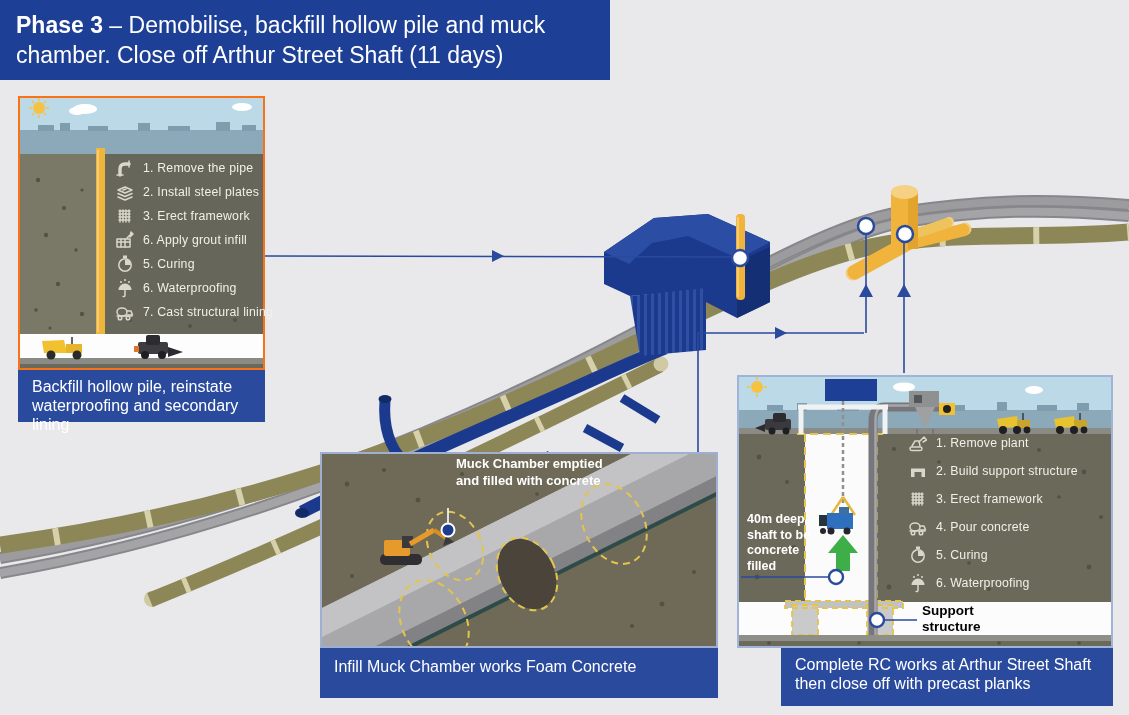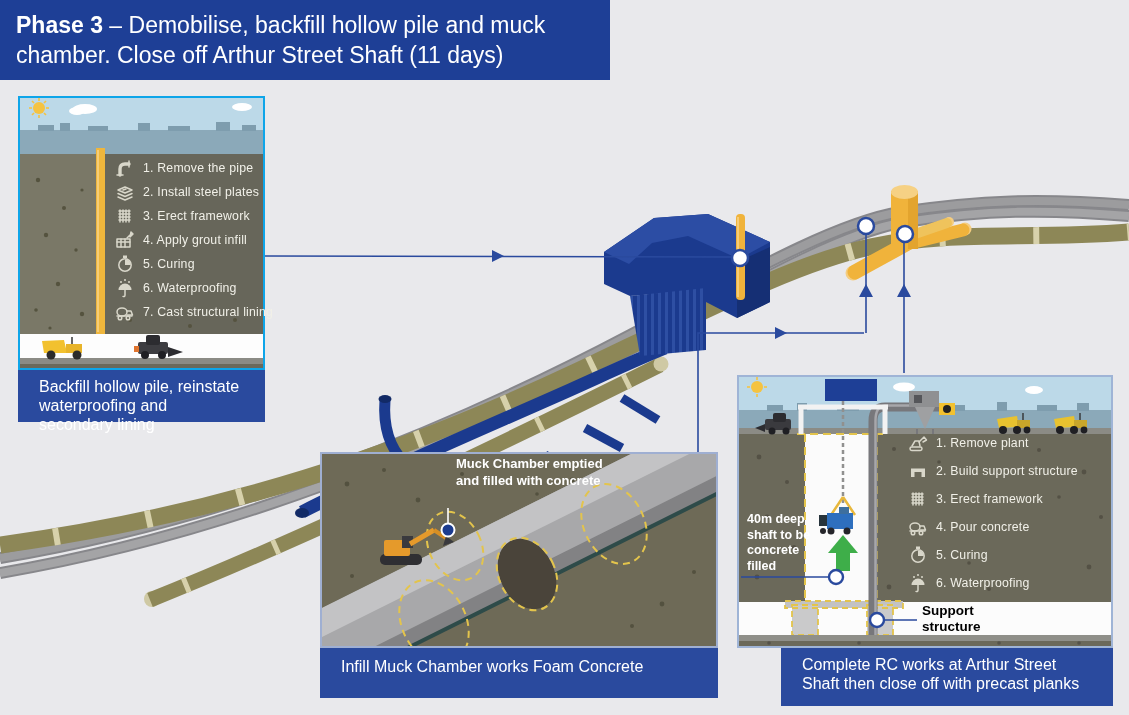--- a/index.html
+++ b/index.html
@@ -8,23 +8,23 @@
   
   .header{position:absolute;left:0;top:0;width:610px;height:80px;background:#1E3F96;
           color:#fff;box-sizing:border-box;padding:10px 16px;font-size:23px;line-height:30px;}
   .header b{font-weight:700;}
   
   .scene{position:absolute;left:0;top:0;z-index:1;}
   
   .panel{position:absolute;z-index:2;}
   .panel-img{position:relative;background:#6E6A57;}
   .panel-caption{background:#2A4A9E;color:#fff;font-size:16px;line-height:19px;
-                 box-sizing:border-box;padding:7px 21px;}
+                 box-sizing:border-box;padding:7px 14px;}
   #panel-backfill{left:18px;top:96px;width:247px;}
-  #panel-backfill .panel-img{width:247px;height:274px;border:2px solid #0ea5e9;box-sizing:border-box;}
+  #panel-backfill .panel-img{width:247px;height:274px;border:2px solid #f97316;box-sizing:border-box;}
   #panel-muck{left:320px;top:452px;width:398px;}
   #panel-muck .panel-img{width:398px;height:196px;border:2px solid #9FAFD2;box-sizing:border-box;}
   #panel-shaft{left:737px;top:375px;width:376px;}
   #panel-shaft .panel-img{width:376px;height:273px;border:2px solid #9FB4D6;box-sizing:border-box;}
   .panel-img>svg{position:absolute;left:0;top:0;}
   
   .steps{position:absolute;margin:0;padding:0;list-style:none;}
   #panel-backfill .steps{left:94px;top:60px;width:150px;}
   #panel-shaft .steps{left:168px;top:56px;width:205px;}
   .step{display:flex;align-items:center;gap:7px;height:19px;margin-bottom:5px;}
@@ -230,21 +230,21 @@
           <span class="step-label">3. Erect framework</span>
         </li>
         <li class="step">
           <span class="step-icon">
             <svg class="icon-svg" width="20" height="20" stroke-width="1.2">
               <rect x="2" y="9" width="13" height="8"></rect>
                 <path d="M2,12 H15 M6,9 V17 M10,9 V17"></path>
               <path d="M12,8 L17,3 M16,2 l2,2 -3,3 z"></path>
               </svg>
             </span>
-          <span class="step-label">4. Apply grout infill</span>
+          <span class="step-label">6. Apply grout infill</span>
         </li>
         <li class="step">
           <span class="step-icon">
             <svg class="icon-svg" width="20" height="20">
                 <circle cx="10" cy="11" r="6.2"></circle>
               <rect x="8" y="1.5" width="4" height="2.5" fill="#D9D7CA" stroke="none"></rect>
               <path d="M10,11 L10,5.2 A5.8,5.8 0 0 1 15.8,11 Z" fill="#D9D7CA" stroke="none"></path>
               </svg>
             </span>
           <span class="step-label">5. Curing</span>

